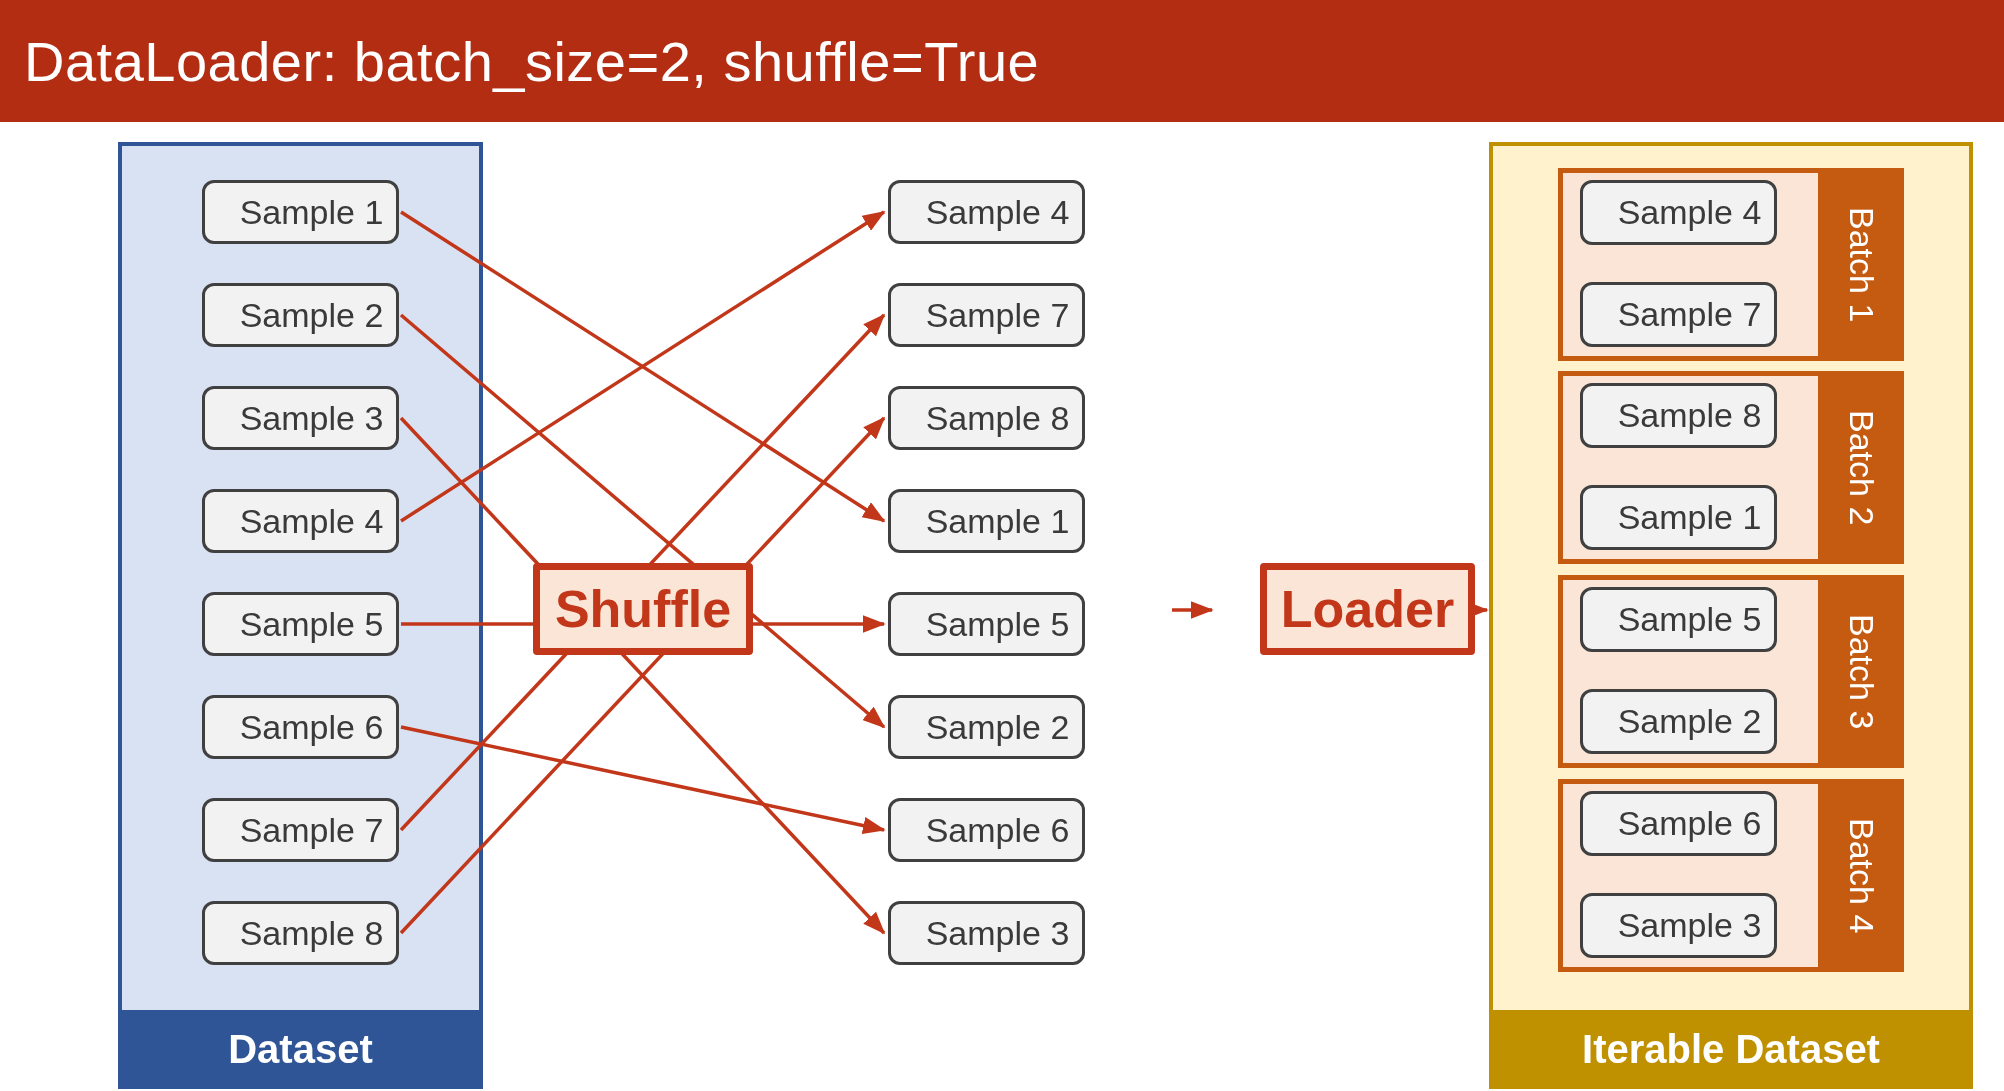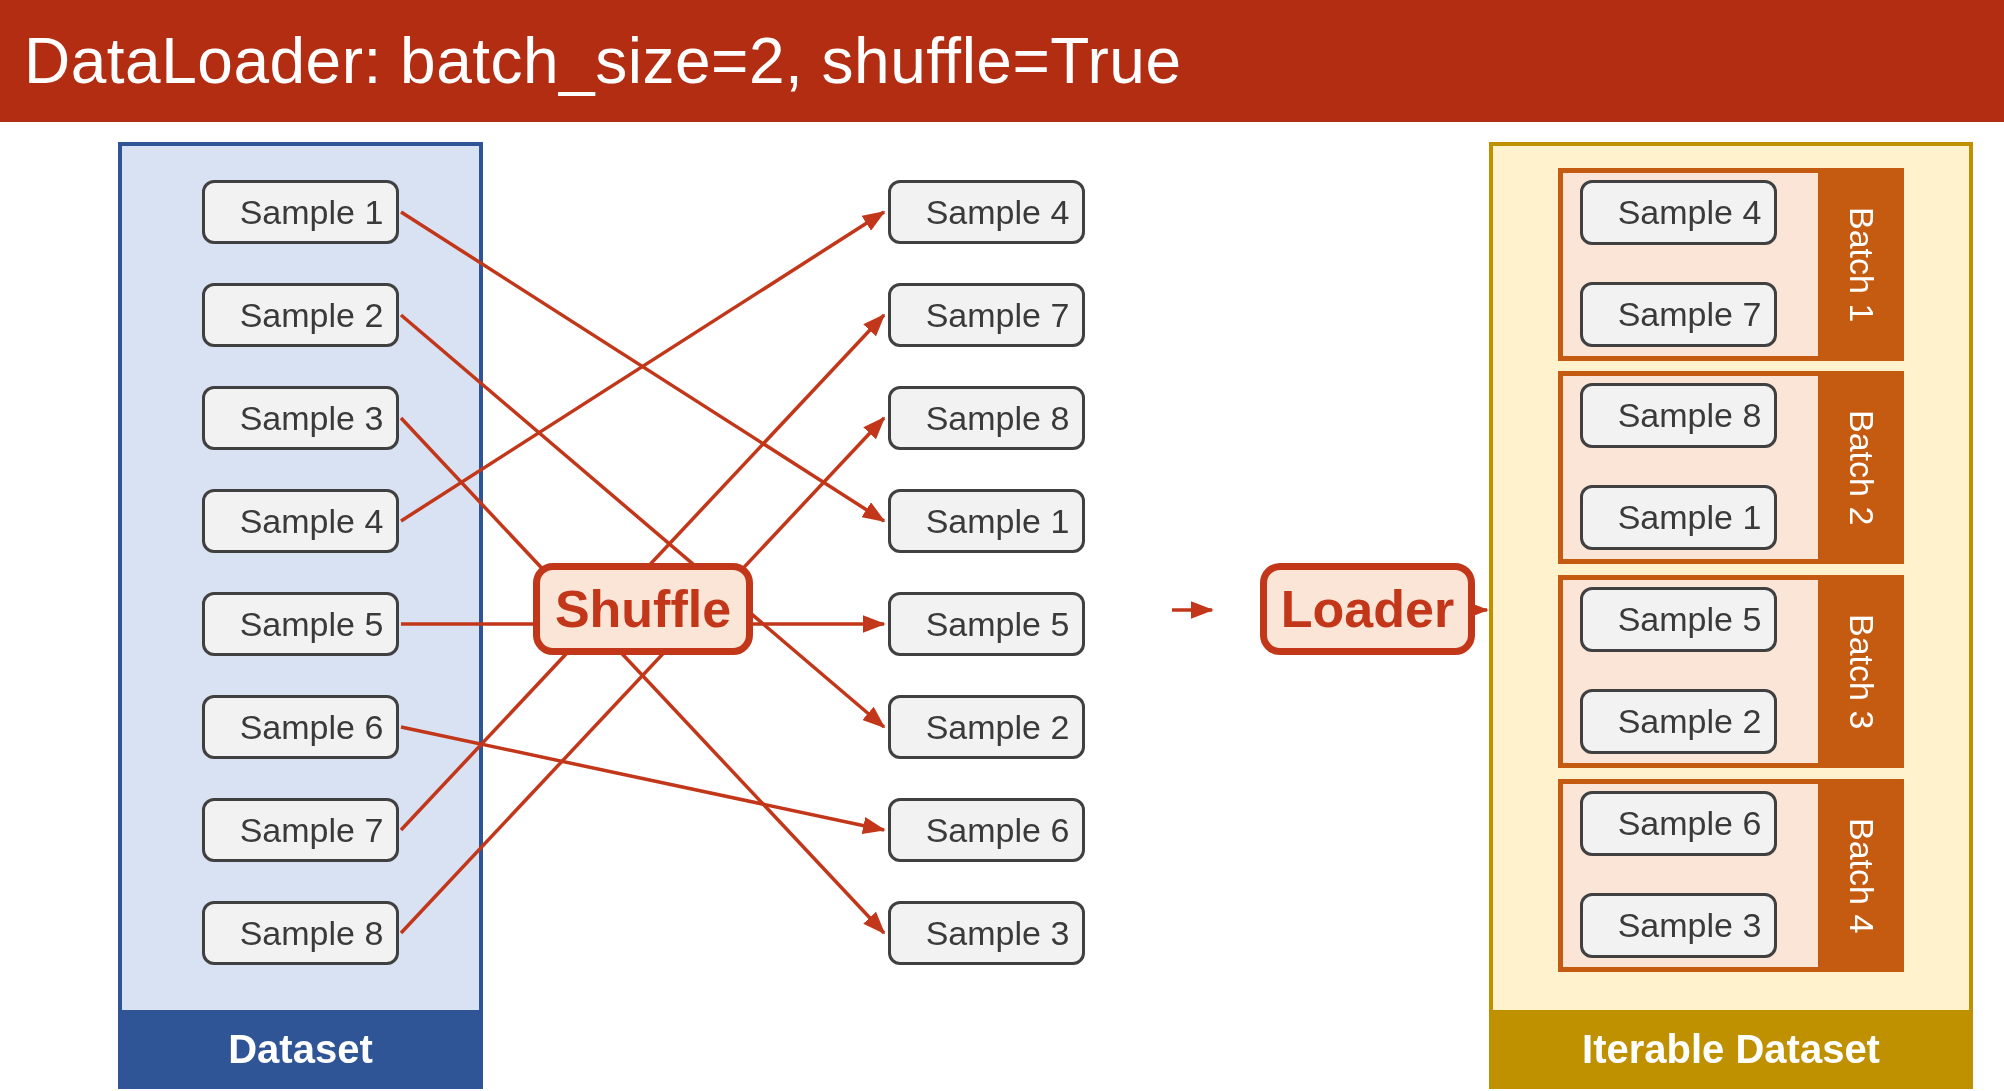--- a/index.html
+++ b/index.html
@@ -5,21 +5,21 @@
   html,body { margin:0; padding:0; background:#ffffff; }
   #stage {
     position:relative; width:2004px; height:1091px; overflow:hidden;
     background:#ffffff;
     font-family:"Liberation Sans", sans-serif;
   }
   .titlebar {
     position:absolute; left:0; top:0; width:2004px; height:122px;
     background:var(--title_bar); color:#ffffff;
     display:flex; align-items:center; box-sizing:border-box; padding-left:24px;
-    font-size:64px; font-weight:300; letter-spacing:0.5px;
+    font-size:56px; font-weight:300; letter-spacing:0.5px;
   }
   .panel { position:absolute; top:142px; height:947px; box-sizing:border-box; border:4px solid; }
   #panel-dataset  { left:118px;  width:365px; background:var(--dataset_fill);  border-color:var(--dataset_border); }
   #panel-queue    { left:806px;  width:364px; background:var(--queue_fill);    border-color:var(--queue_border); }
   #panel-iterable { left:1489px; width:484px; background:var(--iterable_fill); border-color:var(--iterable_border); }
   .panel .footer {
     position:absolute; left:-4px; right:-4px; bottom:-4px; height:79px;
     display:flex; align-items:center; justify-content:center;
     color:#ffffff; font-weight:bold; font-size:40px;
   }
@@ -27,21 +27,21 @@
   #panel-queue    .footer { background:var(--queue_border); }
   #panel-iterable .footer { background:var(--iterable_border); }
   .sample {
     position:absolute; width:197px; height:64px; box-sizing:border-box;
     background:var(--sample_fill); border:3px solid var(--sample_border); border-radius:12px;
     display:flex; align-items:center; justify-content:center;
     font-size:34px; color:#3a3a3a; z-index:2;padding-left:22px;
   }
   .pill {
     position:absolute; box-sizing:border-box; z-index:6;
-    background:var(--process_fill); border:7px solid var(--accent_red); border-radius:20px;
+    background:var(--process_fill); border:7px solid var(--accent_red); border-radius:4px;
     display:flex; align-items:center; justify-content:center;
     font-weight:bold; font-size:52px; color:var(--accent_red);
   }
   #shuffle { left:533px; top:563px; width:220px; height:92px; }
   #loader  { left:1260px; top:563px; width:215px; height:92px; }
   .batch-group { position:absolute; left:1558px; width:346px; height:193px; background:var(--batch_orange); z-index:2; }
   .batch-inner { position:absolute; left:5px; top:5px; width:255px; height:183px; background:var(--batch_fill); }
   .batch-label {
     position:absolute; left:260px; top:0; width:86px; height:193px;
     display:flex; align-items:center; justify-content:center;

